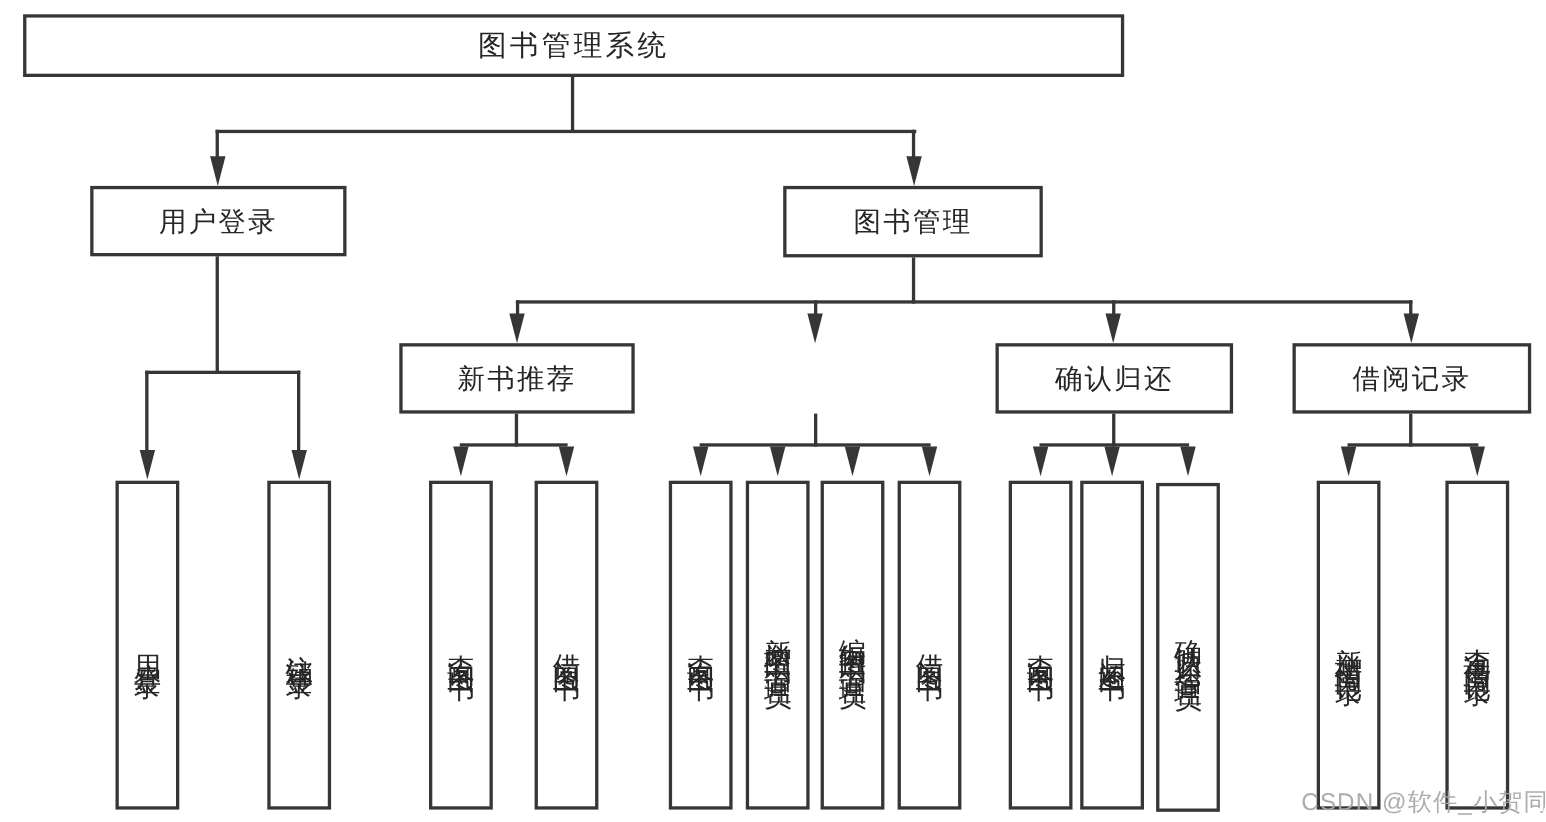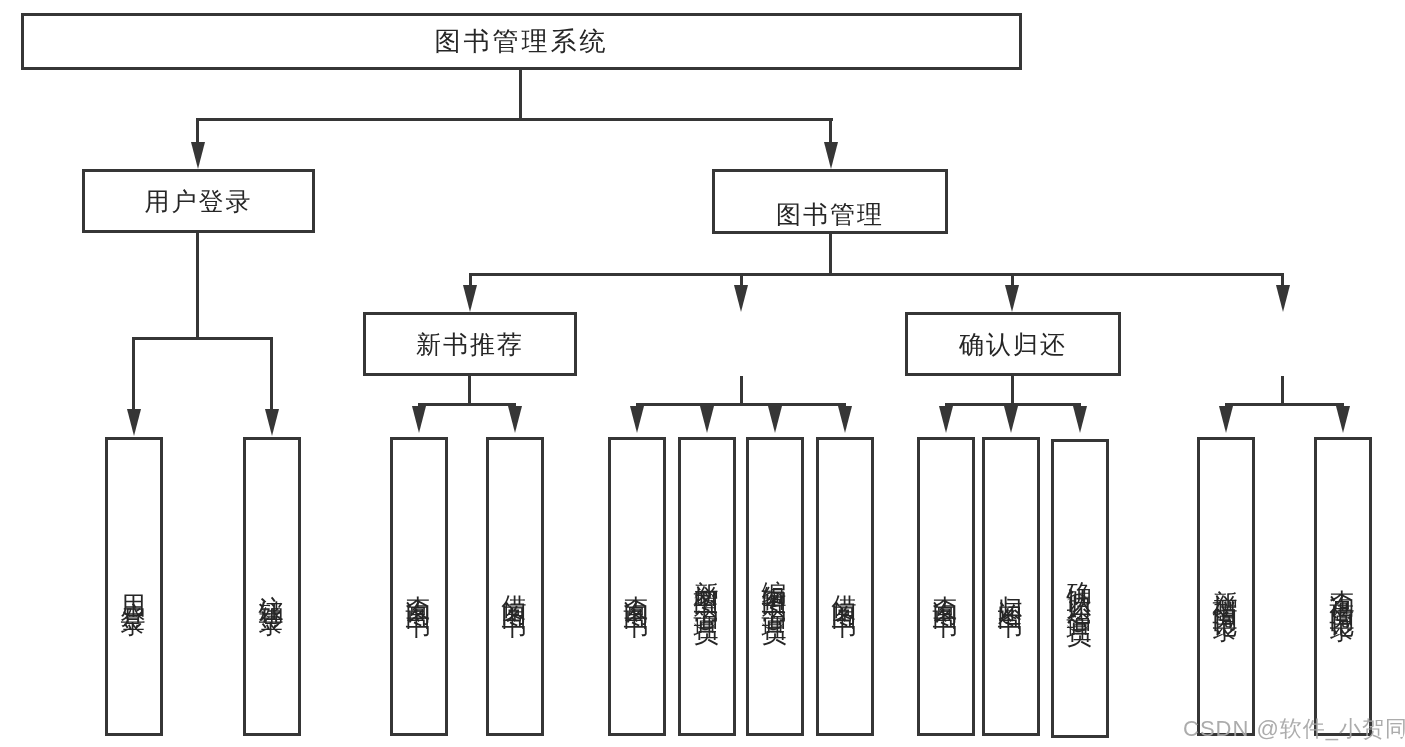--- a/index.html
+++ b/index.html
@@ -62,21 +62,21 @@
   <div class="vl" style="left:519px;top:70px;height:50px;"></div>
   <div class="hl" style="left:196px;top:118px;width:637px;"></div>
   <div class="vl" style="left:196px;top:118px;height:26px;"></div>
   <div class="arrow" style="left:191px;top:142px;"></div>
   <div class="vl" style="left:829px;top:118px;height:26px;"></div>
   <div class="arrow" style="left:824px;top:142px;"></div>
 
   <div class="node h-label" style="left:82px;top:169px;width:233px;height:64px;">
     <span>用户登录</span>
   </div>
-  <div class="node h-label" style="left:712px;top:169px;width:236px;height:65px;align-items:flex-end;">
+  <div class="node h-label" style="left:712px;top:169px;width:236px;height:65px;">
     <span>图书管理</span>
   </div>
 
   <div class="vl" style="left:196px;top:233px;height:107px;"></div>
   <div class="hl" style="left:132px;top:337px;width:141px;"></div>
   <div class="vl" style="left:132px;top:337px;height:73px;"></div>
   <div class="arrow" style="left:127px;top:409px;"></div>
   <div class="vl" style="left:270px;top:337px;height:73px;"></div>
   <div class="arrow" style="left:265px;top:409px;"></div>
 
@@ -89,20 +89,23 @@
   <div class="vl" style="left:1011px;top:273px;height:14px;"></div>
   <div class="arrow" style="left:1005px;top:285px;"></div>
   <div class="vl" style="left:1281px;top:273px;height:14px;"></div>
   <div class="arrow" style="left:1276px;top:285px;"></div>
 
   <div class="node h-label" style="left:363px;top:312px;width:214px;height:64px;justify-content:center;">
     <span>新书推荐</span>
   </div>
   <div class="node h-label" style="left:905px;top:312px;width:216px;height:64px;">
     <span>确认归还</span>
+  </div>
+  <div class="node h-label" style="left:1175px;top:312px;width:217px;height:64px;">
+    <span>借阅记录</span>
   </div>
 
   <div class="vl" style="left:468px;top:376px;height:30px;"></div>
   <div class="hl" style="left:418px;top:403px;width:98px;"></div>
   <div class="arrow" style="left:412px;top:406px;"></div>
   <div class="arrow" style="left:508px;top:406px;"></div>
 
   <div class="vl" style="left:740px;top:376px;height:30px;"></div>
   <div class="hl" style="left:636px;top:403px;width:210px;"></div>
   <div class="arrow" style="left:630px;top:406px;"></div>

